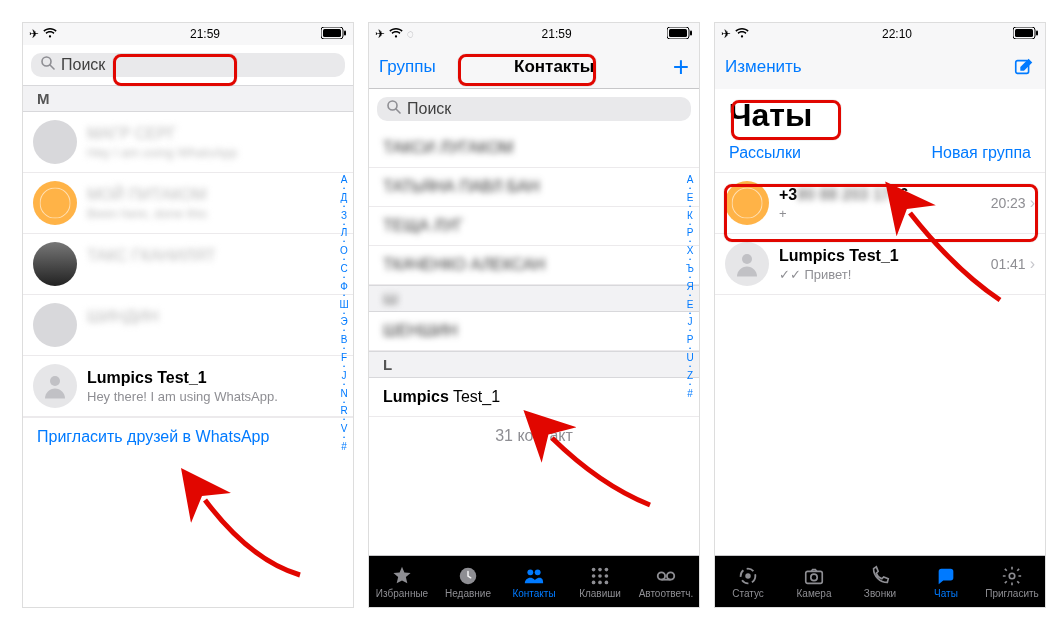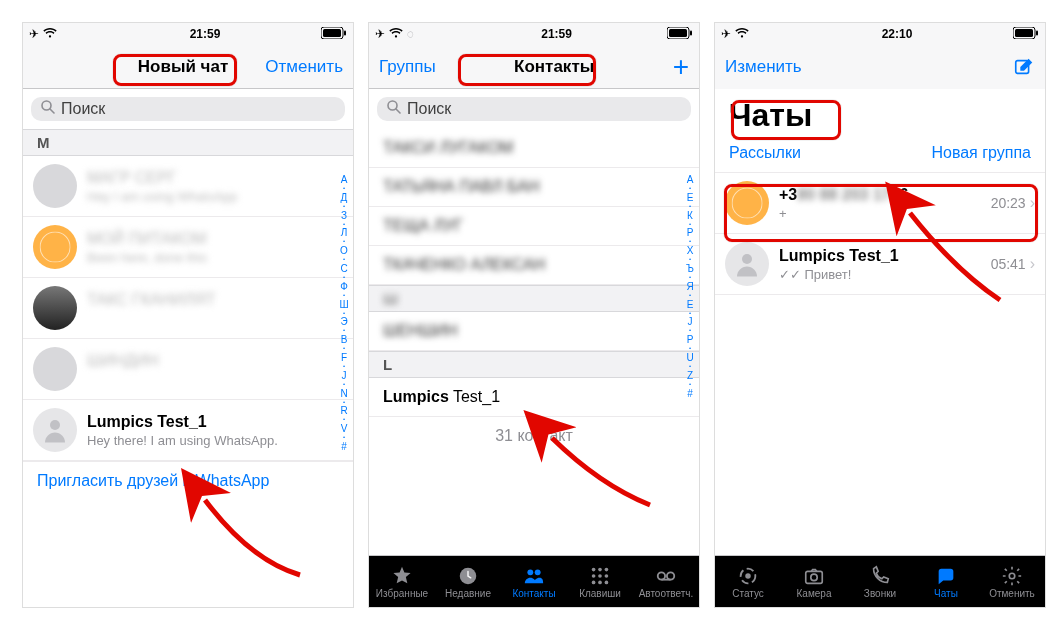--- a/index.html
+++ b/index.html
@@ -4,21 +4,21 @@
 <style>
   * { box-sizing: border-box; margin: 0; padding: 0; font-family: -apple-system, Helvetica, Arial, sans-serif; }
   body { background: #fff; width: 1064px; height: 632px; position: relative; }
   .phone { position: absolute; top: 22px; width: 332px; height: 586px; border: 1px solid #ddd; background: #fff; overflow: hidden; }
   .phone.p1 { left: 22px; }
   .phone.p2 { left: 368px; }
   .phone.p3 { left: 714px; }
 
   .statusbar { height: 22px; background: #f7f7f8; display: flex; align-items: center; justify-content: space-between; padding: 0 6px; font-size: 12px; color: #000; }
   .sb-left, .sb-right { display: flex; align-items: center; gap: 4px; }
-  .sb-center { font-weight: 700; margin-left: 32px; }
+  .sb-center { font-weight: 400; margin-left: 32px; }
 
   .navbar { height: 44px; background: #f7f7f8; border-bottom: 1px solid #c7c7c9; display: flex; align-items: center; justify-content: space-between; padding: 0 10px; position: relative; }
   .nav-title { font-weight: 600; font-size: 17px; }
   .nav-btn { color: #007aff; font-size: 17px; }
   .nav-left, .nav-right { display:flex; align-items:center; }
 
   .searchbar { margin: 8px; height: 24px; background: #e9e9eb; border-radius: 10px; display: flex; align-items: center; padding: 0 10px; color: #404040; font-size: 16px; gap: 6px; }
 
   .section-header { background: #f2f2f4; color: #555; font-size: 15px; font-weight: 600; padding: 4px 14px; border-top: 1px solid #d8d8db; border-bottom: 1px solid #d8d8db;}
   .list { background: #fff; }
@@ -97,25 +97,20 @@
       <span>
         <svg width="26" height="12" viewBox="0 0 26 12">
             <rect x="0" y="0" width="22" height="12" rx="3" fill="none" stroke="#000"></rect>
             <rect x="2" y="2" width="18" height="8" rx="1.5" fill="#000"></rect>
             <rect x="23" y="3.5" width="2" height="5" rx="1" fill="#000"></rect>
           </svg>
       </span>
     </div>
   </div>
 
-  <div class="navbar">
-    <div class="nav-left" style="width:70px"></div>
-    <div class="nav-title">Новый чат</div>
-    <div class="nav-right nav-btn" style="width:80px; justify-content:flex-end;">Отменить</div>
-  </div>
 
   <div class="searchbar">
     <span>
       <svg width="14" height="14" viewBox="0 0 14 14">
           <circle cx="5.5" cy="5.5" r="4.5" fill="none" stroke="#8e8e93" stroke-width="1.6"></circle>
           <line x1="9" y1="9" x2="13" y2="13" stroke="#8e8e93" stroke-width="1.6" stroke-linecap="round"></line>
         </svg>
     </span>
     <span>Поиск</span>
   </div>
@@ -375,21 +370,21 @@
       <div class="avatar-person">
           <svg viewBox="0 0 24 24">
             <circle cx="12" cy="8" r="4"></circle>
             <path d="M4 22c0-4.4 3.6-8 8-8s8 3.6 8 8"></path>
           </svg>
         </div>
       <div class="row-main">
         <div class="row-title bold">Lumpics Test_1</div>
         <div class="row-sub"><span style="color:#8e8e93;">✓✓</span> <span>Привет!</span></div>
       </div>
-      <div class="row-time">05:41</div>
+      <div class="row-time">01:41</div>
       <div class="chevron">›</div>
     </div>
   </div>
 
   <div class="tabbar">
     <div class="tab">
       <svg viewBox="0 0 24 24" fill="none" stroke="#8e8e93" stroke-width="2">
           <circle cx="12" cy="12" r="8" stroke-dasharray="8 4"></circle>
           <circle cx="12" cy="12" r="3" fill="#8e8e93" stroke="none"></circle>
         </svg>
@@ -413,21 +408,21 @@
       <svg viewBox="0 0 24 24" fill="#007aff">
           <path d="M4 4h13a3 3 0 013 3v7a3 3 0 01-3 3H9l-5 4V7a3 3 0 013-3z"></path>
         </svg>
       <span>Чаты</span>
     </div>
     <div class="tab">
       <svg viewBox="0 0 24 24" fill="none" stroke="#8e8e93" stroke-width="1.8">
           <circle cx="12" cy="12" r="3"></circle>
           <path d="M12 2v3M12 19v3M4.2 4.2l2.1 2.1M17.7 17.7l2.1 2.1M2 12h3M19 12h3M4.2 19.8l2.1-2.1M17.7 6.3l2.1-2.1"></path>
         </svg>
-      <span>Отменить</span>
+      <span>Пригласить</span>
     </div>
   </div>
 </div>
 
 <div class="hl hl1"></div>
 <div class="hl hl2"></div>
 <div class="hl hl3"></div>
 <div class="hl hl4"></div>
 
 <div class="arrow" style="left:190px; top:490px;">

